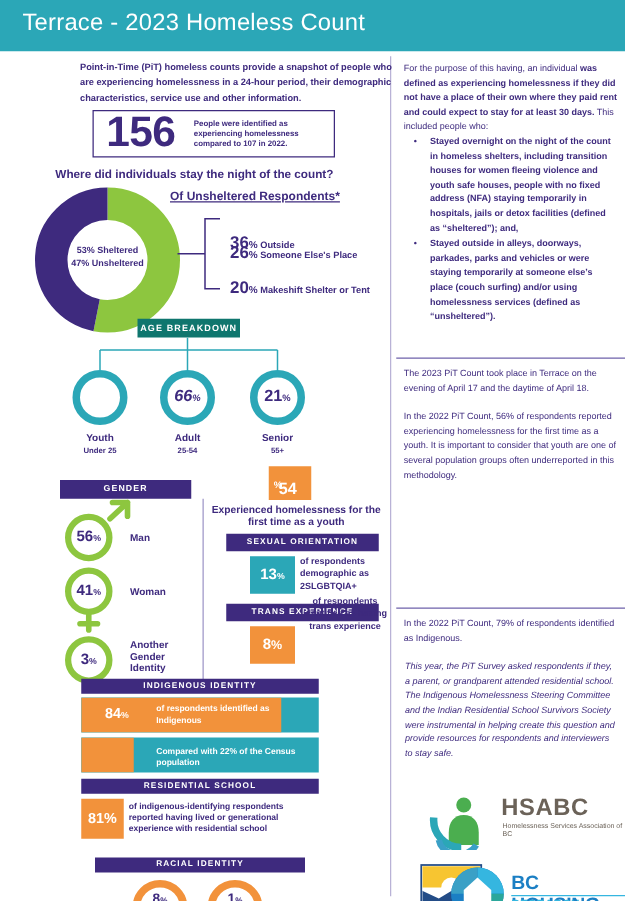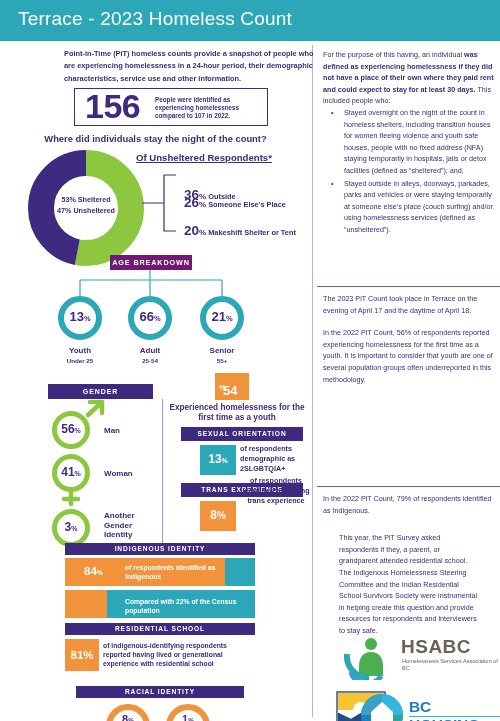--- a/index.html
+++ b/index.html
@@ -67,21 +67,21 @@
   }
   .unsh-list{position:absolute;left:136px;top:124px;width:172px;height:72px;}
   .unsh-row{position:absolute;left:48px;height:20px;}
   .unsh-pct{font-size:13.5px;font-weight:bold;color:#3E2A7E;vertical-align:baseline;}
   .unsh-pcts{font-size:8px;font-weight:bold;color:#3E2A7E;}
   .unsh-txt{font-size:7.4px;font-weight:bold;color:#3E2A7E;margin-left:2px;}
 
   
   .agebadge{
     position:absolute;left:110px;top:214px;width:82px;height:15px;
-    background:#701a75;color:#fff;font-size:7.2px;font-weight:bold;
+    background:#0f766e;color:#fff;font-size:7.2px;font-weight:bold;
     letter-spacing:.9px;text-align:center;line-height:15px;
   }
   .age-circles{position:absolute;left:40px;top:255px;width:240px;height:60px;}
   .age-c{position:absolute;width:44px;height:44px;border-radius:50%;
     border:6px solid #2BA7B7;box-sizing:border-box;background:#fff;}
   .age-cv{position:absolute;width:44px;height:44px;line-height:42px;text-align:center;
     font-size:13px;font-weight:bold;color:#3E2A7E;}
   .age-cv small{font-size:7.5px;}
   .age-lbl{position:absolute;width:80px;text-align:center;font-size:8px;
     font-weight:bold;color:#3E2A7E;line-height:10px;}
@@ -148,21 +148,21 @@
   .race-t{position:absolute;width:60px;text-align:center;font-size:8.5px;
     font-weight:bold;color:#3E2A7E;line-height:10px;}
   .race-t small{font-size:6.5px;}
   .race-t b{font-size:11px;}
 
   
   .rbox{position:absolute;left:4px;font-size:7.2px;line-height:11.6px;color:#3E2A7E;
     padding:0 6px;box-sizing:border-box;width:183px;}
   .rbox1{top:8px;}
   .rbox .b{font-weight:bold;}
-  .rlist{margin:0;padding-left:12px;list-style:none;}
+  .rlist{margin:0;padding-left:12px;list-style:none;font-weight:bold;}
   .rlist li{position:relative;margin:0 0 1px 0;padding-left:9px;}
   .rlist li:before{content:"\2022";position:absolute;left:-4px;top:0;}
   .hr{position:absolute;left:4px;width:183px;height:1.2px;background:#6f62ab;}
   .hr1{top:245px;}
   .hr2{top:445px;}
   .rbox2{top:252px;}
   .rbox3{top:452px;}
 
   
   .hsabc{position:absolute;left:28px;top:595px;width:150px;height:45px;}
@@ -225,25 +225,24 @@
         <span class="unsh-pct">20</span><span class="unsh-pcts">%</span><span class="unsh-txt">Makeshift Shelter or Tent</span>
       </div>
     </div>
 
     <div class="agebadge">AGE BREAKDOWN</div>
     <svg style="position:absolute;left:40px;top:229px;" width="240" height="28">
       <path d="M110 0 L110 10 M40 10 L182 10 M40 10 L40 26 M110 10 L110 26 M182 10 L182 26" stroke="#2BA7B7" stroke-width="1.2" fill="none"></path>
     </svg>
     <div class="age-circles">
       <div class="age-c" style="left:18px;top:0;"></div>
-      <div class="age-cv" style="left:18px;top:0;"><span>13</span><small>%</small></div>
       <div class="age-lbl" style="left:0px;top:50px;"><span>Youth</span><small>Under 25</small></div>
 
       <div class="age-c" style="left:88px;top:0;"></div>
-      <div class="age-cv" style="left:88px;top:0;"><span>66</span><small>%</small></div>
+      <div class="age-cv" style="left:88px;top:0;font-style:italic;"><span>66</span><small>%</small></div>
       <div class="age-lbl" style="left:70px;top:50px;"><span>Adult</span><small>25-54</small></div>
 
       <div class="age-c" style="left:160px;top:0;"></div>
       <div class="age-cv" style="left:160px;top:0;"><span>21</span><small>%</small></div>
       <div class="age-lbl" style="left:142px;top:50px;"><span>Senior</span><small>55+</small></div>
     </div>
 
     <div class="banner gender-banner">GENDER</div>
     <div class="vdivider"></div>
 
@@ -333,21 +332,21 @@
 
     <div class="rbox rbox2">
       <p style="margin:0 0 11px 0;">The 2023 PiT Count took place in Terrace on the evening of April 17 and the daytime of April 18.</p>
       <p style="margin:0;">In the 2022 PiT Count, 56% of respondents reported experiencing homelessness for the first time as a youth. It is important to consider that youth are one of several population groups often underreported in this methodology.</p>
     </div>
 
     <div class="hr hr2"></div>
 
     <div class="rbox rbox3">
       <p style="margin:0 0 11px 0;">In the 2022 PiT Count, 79% of respondents identified as Indigenous.</p>
-      <p style="margin:16px;">This year, the PiT Survey asked respondents if they, a parent, or grandparent attended residential school. The Indigenous Homelessness Steering Committee and the Indian Residential School Survivors Society were instrumental in helping create this question and provide resources for respondents and interviewers to stay safe.</p>
+      <p style="margin:1px;font-style:italic;">This year, the PiT Survey asked respondents if they, a parent, or grandparent attended residential school. The Indigenous Homelessness Steering Committee and the Indian Residential School Survivors Society were instrumental in helping create this question and provide resources for respondents and interviewers to stay safe.</p>
     </div>
 
     <div class="hsabc">
       <svg width="56" height="44" style="position:absolute;left:0;top:0;">
         <circle cx="30" cy="8" r="6" fill="#4BAE4F"></circle>
         <path d="M30 16 C22 16 18 22 18 30 L18 40 L42 40 L42 30 C42 22 38 16 30 16 Z" fill="#4BAE4F"></path>
         <path d="M6 18 A22 22 0 0 0 28 42" stroke="#2BA7B7" stroke-width="6" fill="none"></path>
         <path d="M10 36 A16 14 0 0 0 40 40" stroke="#3aa0c6" stroke-width="5" fill="none"></path>
       </svg>
       <div class="hsabc-text">HSABC</div>

